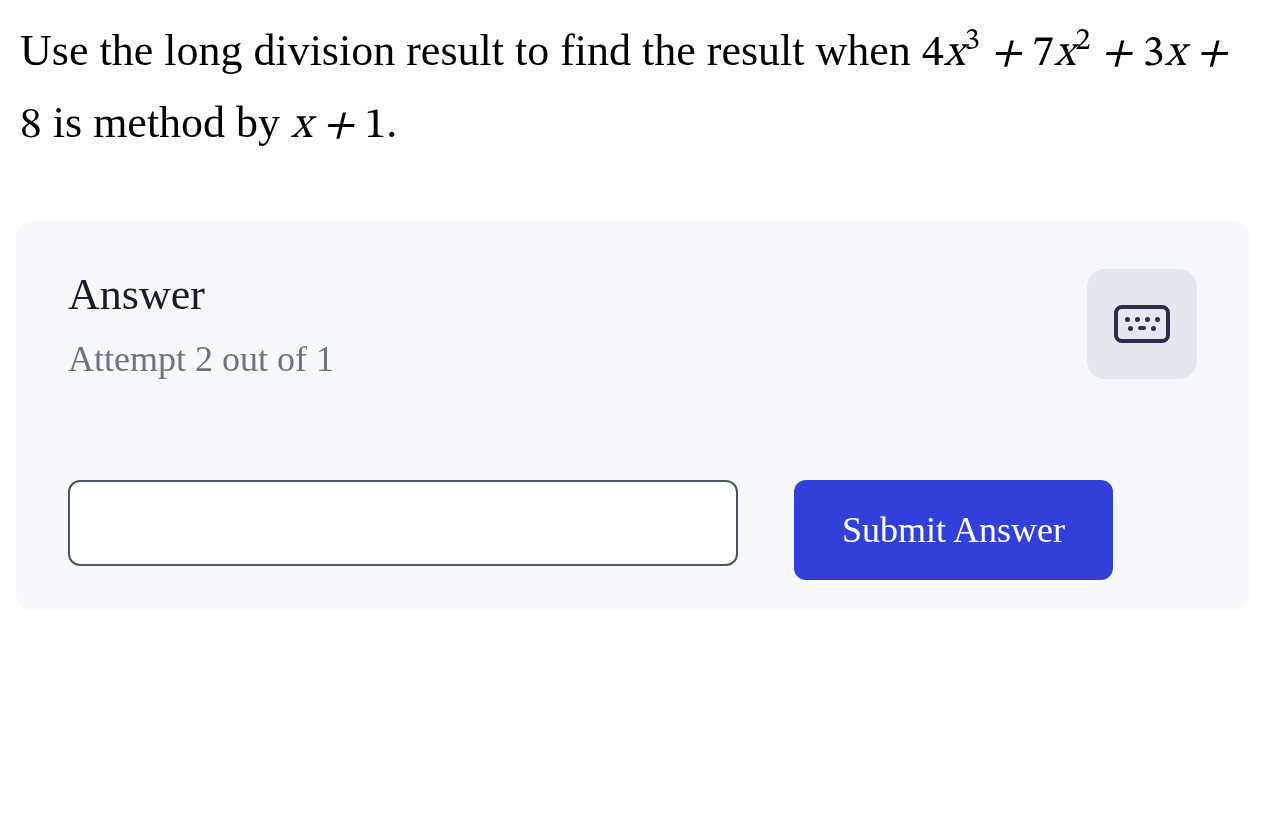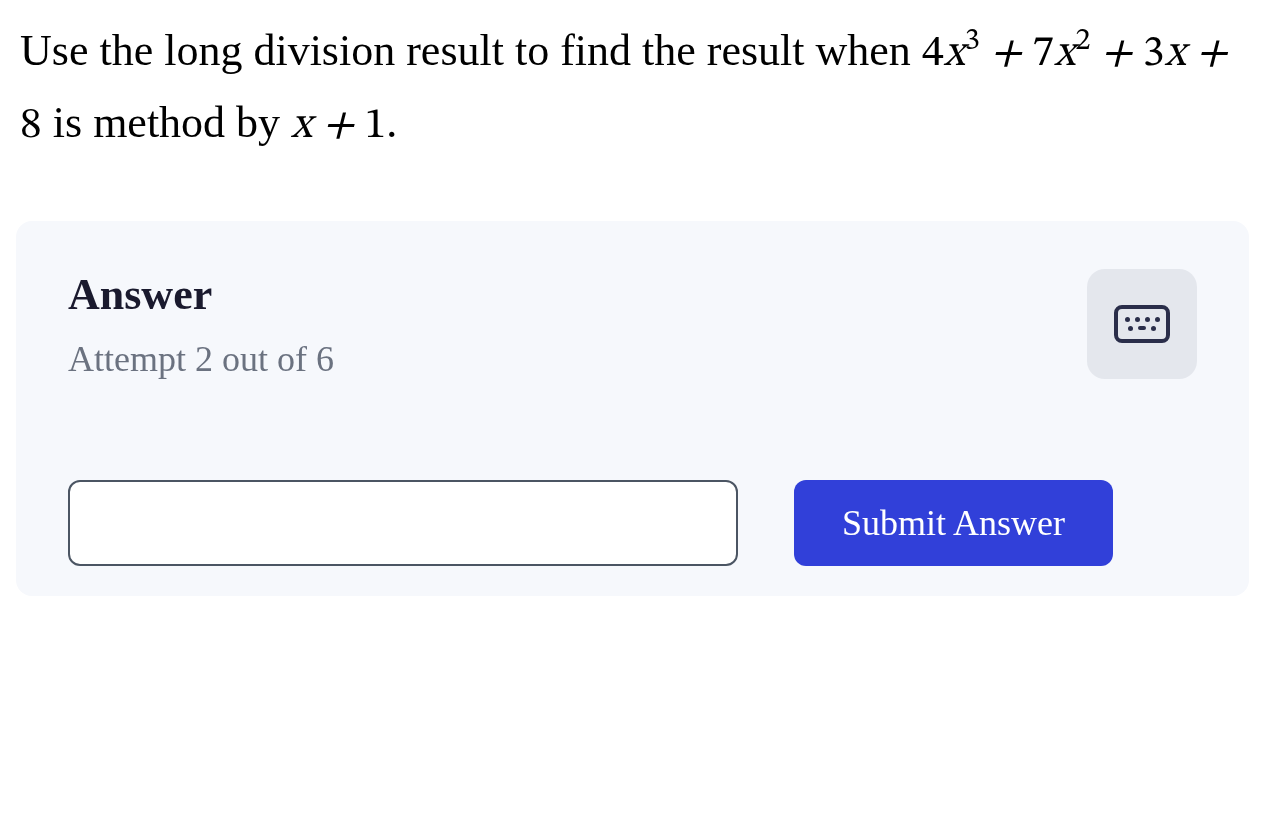--- a/index.html
+++ b/index.html
@@ -43,21 +43,21 @@
     padding: 48px 52px 30px 52px;
     position: relative;
   }
   .answer-header {
     display: flex;
     justify-content: space-between;
     align-items: flex-start;
   }
   .answer-title {
     font-size: 44px;
-    font-weight: 700;
+    font-weight: 400;
     color: #1a1a2e;
   }
   .attempt-text {
     font-size: 36px;
     color: #6b7280;
     margin-top: 18px;
   }
   .keypad-button {
     width: 110px;
     height: 110px;
@@ -109,21 +109,21 @@
     height: 86px;
     border: 2px solid #4b5563;
     border-radius: 12px;
     font-size: 32px;
     padding: 0 20px;
     background: #ffffff;
     font-family: inherit;
     max-width: 670px;
   }
   .submit-button {
-    height: 86px;
+    height: 100px;
     padding: 0 48px;
     background: #3140d9;
     color: #ffffff;
     font-size: 36px;
     border: none;
     border-radius: 12px;
     cursor: pointer;
     font-family: Georgia, 'Times New Roman', serif;
     font-weight: 400;
   }
@@ -134,21 +134,21 @@
 <div class="question-area">
   <p class="question-text">
     <span>Use the long division result to find the result when </span><span class="math"><span class="math-num">4</span>x<sup>3</sup> + <span class="math-num">7</span>x<sup>2</sup> + <span class="math-num">3</span>x + <span class="math-num">8</span></span><span> is method by </span><span class="math">x + <span class="math-num">1</span></span><span>.</span>
   </p>
 </div>
 
 <div class="answer-panel">
   <div class="answer-header">
     <div>
       <div class="answer-title">Answer</div>
-      <div class="attempt-text">Attempt 2 out of 6</div>
+      <div class="attempt-text">Attempt 2 out of 1</div>
     </div>
     <button class="keypad-button">
       <span class="keypad-icon">
         <span class="keypad-dots-row">
           <span class="keypad-dot"></span>
           <span class="keypad-dot"></span>
           <span class="keypad-dot"></span>
           <span class="keypad-dot"></span>
         </span>
         <span class="keypad-dots-row">

